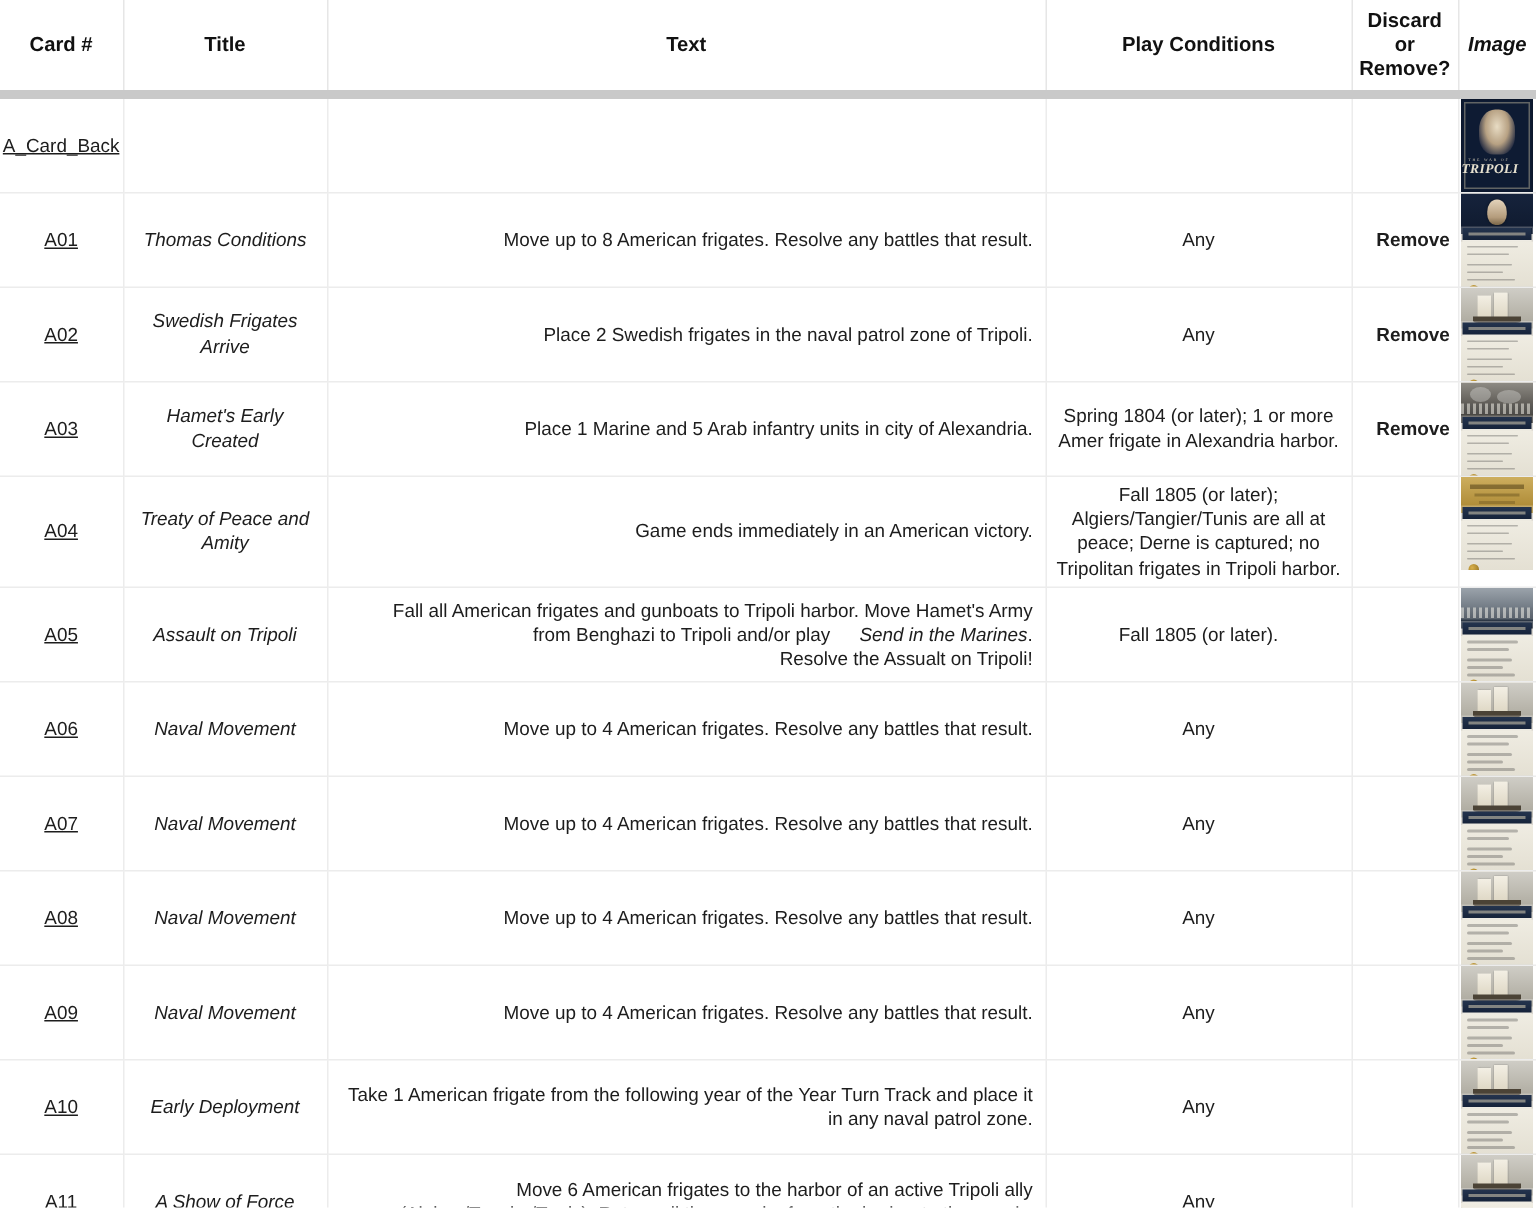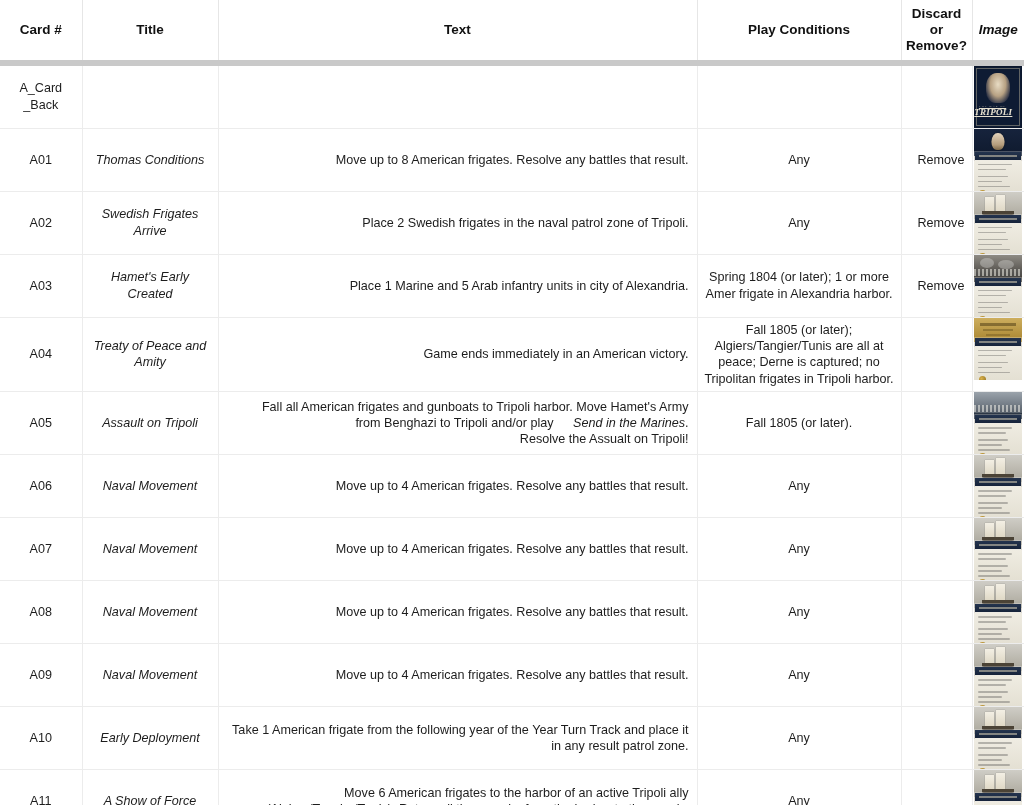--- a/index.html
+++ b/index.html
@@ -63,41 +63,43 @@
     font-size: 12.6px;
     color: #1d1d1d;
     vertical-align: middle;
     background: #ffffff;
     line-height: 1.30;
   }
   tbody td:last-child { border-right: none; }
 
   td.num {
     text-align: center;
-    padding: 4px 18px;
+    padding: 4px 1px;
     word-break: break-all;
+    text-decoration: underline;
   }
   td.title {
     text-align: center;
     font-style: italic;
     padding: 4px 6px;
   }
   td.text {
     text-align: right;
     padding: 5px 8px 5px 10px;
   }
   td.text .line { display: block; }
   td.text em { font-style: italic; margin-left: 16px; }
   td.cond {
     text-align: center;
     padding: 4px 6px;
   }
   td.disc {
     text-align: center;
     padding: 4px 16px;
+    font-weight: bold;
   }
   td.img {
     padding: 0;
     text-align: center;
     vertical-align: top;
   }
 
   
   .thumb {
     width: 48px;
@@ -165,21 +167,20 @@
     position: absolute;
     left: 0; right: 16px;
     bottom: 9px;
     text-align: right;
     color: #e6e0cf;
     font-family: "Liberation Serif", serif;
     font-style: italic;
     font-weight: bold;
     font-size: 9px;
     letter-spacing: 0.3px;
-    text-decoration: underline;
   }
   .thumb.back .logo .small {
     display: block;
     font-size: 2.6px;
     letter-spacing: 1.2px;
     font-style: normal;
     font-weight: normal;
     color: #cfc7b2;
     margin-bottom: -1px;
   }
@@ -553,21 +554,21 @@
                 <span class="seal" style="top:29px;"></span>
               </span>
             </span>
           </td>
         </tr>
         <tr style="height: 62px;">
           <td class="num">A10</td>
           <td class="title">Early Deployment</td>
           <td class="text">
             <span class="line">Take 1 American frigate from the following year of the Year Turn Track and place it</span>
-            <span class="line">in any result patrol zone.</span>
+            <span class="line">in any naval patrol zone.</span>
           </td>
           <td class="cond">Any</td>
           <td class="disc"></td>
           <td class="img">
             <span class="thumb">
               <span class="art ship" style="height:27px;">
                 <span class="sail s1"></span>
                 <span class="sail s2"></span>
                 <span class="hull"></span>
               </span>

